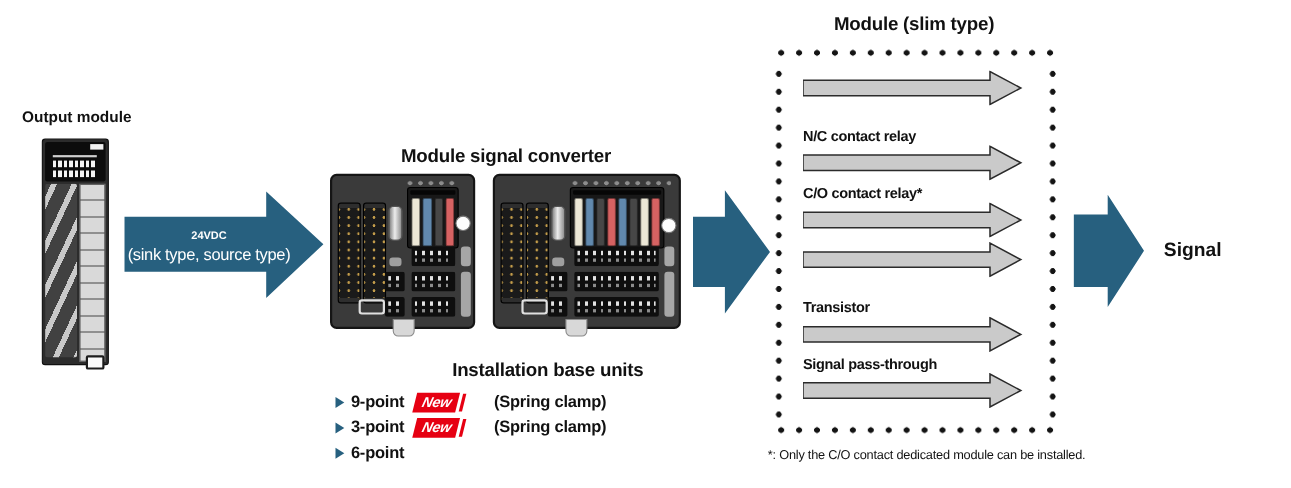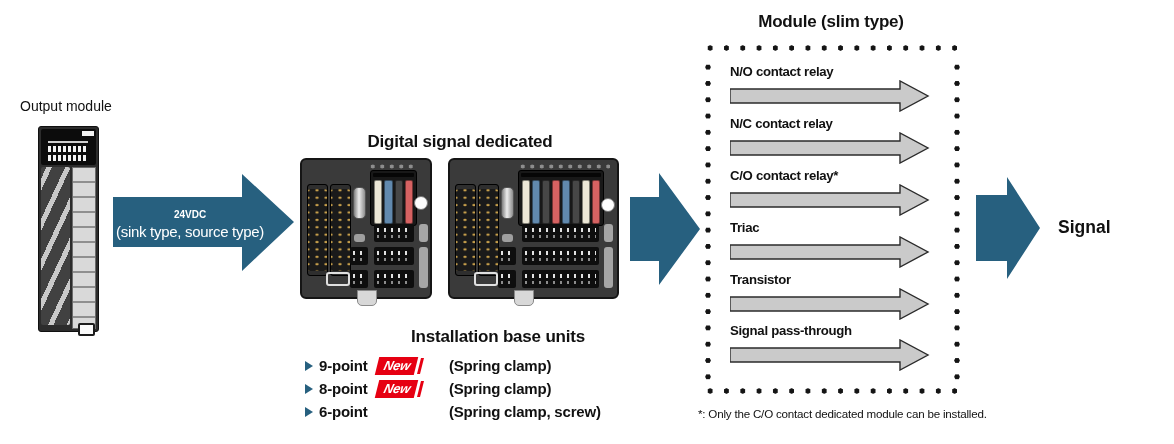--- a/index.html
+++ b/index.html
@@ -3,21 +3,21 @@
 <meta charset="utf-8">
 <style>
   html,body{margin:0;padding:0;background:#fff;}
   #canvas{
     position:relative;width:1174px;height:444px;background:#fff;overflow:hidden;
     font-family:"Liberation Sans","DejaVu Sans",sans-serif;color:#111;
   }
   .abs{position:absolute;}
 
   
-  .label-bold-sm{font-size:14px;font-weight:normal;}
+  .label-bold-sm{font-size:14px;font-weight:bold;}
   .section-title{font-size:17px;font-weight:bold;text-align:center;letter-spacing:-0.2px;}
   .device-word{font-size:17.5px;font-weight:bold;}
   .footnote{font-size:11.6px;letter-spacing:-0.2px;}
 
   
   .teal{fill:#27607F;}
   .arrow1-text{
     position:absolute;left:113px;top:196px;width:154px;height:52px;
     display:flex;flex-direction:column;justify-content:center;text-align:center;color:#fff;
   }
@@ -103,21 +103,21 @@
   </div>
 
   <svg class="abs" style="left:113px;top:172px;" width="182" height="101" viewBox="0 0 182 101">
     <polygon class="teal" points="0,25 129,25 129,2 181,50 129,99 129,75 0,75"></polygon>
   </svg>
   <div class="arrow1-text">
     <div class="l1">24VDC</div>
     <div class="l2">(sink type, source type)</div>
   </div>
 
-  <div class="abs section-title" style="left:335px;top:132px;width:250px;">Digital signal dedicated</div>
+  <div class="abs section-title" style="left:335px;top:132px;width:250px;">Module signal converter</div>
 
   <div class="device" style="left:300px;top:158px;width:128px;height:137px;">
     <div class="led-row" style="left:66px;top:4px;width:48px;"></div>
     <div class="conn-strip" style="left:5px;top:24px;"></div>
     <div class="conn-strip" style="left:28px;top:24px;"></div>
     <div class="knob" style="left:51px;top:27px;"></div>
     <div class="tab-panel" style="left:68px;top:10px;width:47px;">
       <i style="background:#ece7d6"></i>
         <i style="background:#6189ae"></i>
         <i style="background:#474747"></i>
@@ -168,63 +168,60 @@
 
   <div class="bu-rows">
     <div class="bu-row">
       <span class="bu-bullet"></span>
       <span>9-point</span>
       <span><span class="new-badge">New</span></span>
       <span>(Spring clamp)</span>
     </div>
     <div class="bu-row">
       <span class="bu-bullet"></span>
-      <span>8-point</span>
+      <span>3-point</span>
       <span><span class="new-badge">New</span></span>
       <span>(Spring clamp)</span>
     </div>
     <div class="bu-row">
       <span class="bu-bullet"></span>
       <span>6-point</span>
       <span></span>
-      <span>(Spring clamp, screw)</span>
     </div>
   </div>
 
   <svg class="abs" style="left:630px;top:172px;" width="71" height="114" viewBox="0 0 71 114">
     <polygon class="teal" points="0,25 29,25 29,1 70,57 29,113 29,89 0,89"></polygon>
   </svg>
 
   <div class="abs section-title" style="left:700px;top:12px;width:262px;">Module (slim type)</div>
 
   <div class="dots-h" style="left:702px;top:45px;width:259px;"></div>
   <div class="dots-h" style="left:702px;top:388px;width:259px;"></div>
   <div class="dots-v" style="left:705px;top:59px;height:324px;"></div>
   <div class="dots-v" style="left:954px;top:59px;height:324px;"></div>
 
   <div class="mod-item" style="top:64px;">
-    <div class="mod-item-label">N/O contact relay</div>
     <svg class="gray-arrow" width="200" height="32" viewBox="0 0 200 32">
       <polygon points="0,9 170,9 170,1 198,16 170,31 170,23 0,23"></polygon>
       </svg>
   </div>
   <div class="mod-item" style="top:116px;">
     <div class="mod-item-label">N/C contact relay</div>
     <svg class="gray-arrow" width="200" height="32" viewBox="0 0 200 32">
       <polygon points="0,9 170,9 170,1 198,16 170,31 170,23 0,23"></polygon>
       </svg>
   </div>
   <div class="mod-item" style="top:168px;">
     <div class="mod-item-label">C/O contact relay*</div>
     <svg class="gray-arrow" width="200" height="32" viewBox="0 0 200 32">
       <polygon points="0,9 170,9 170,1 198,16 170,31 170,23 0,23"></polygon>
       </svg>
   </div>
   <div class="mod-item" style="top:220px;">
-    <div class="mod-item-label">Triac</div>
     <svg class="gray-arrow" width="200" height="32" viewBox="0 0 200 32">
       <polygon points="0,9 170,9 170,1 198,16 170,31 170,23 0,23"></polygon>
       </svg>
   </div>
   <div class="mod-item" style="top:272px;">
     <div class="mod-item-label">Transistor</div>
     <svg class="gray-arrow" width="200" height="32" viewBox="0 0 200 32">
       <polygon points="0,9 170,9 170,1 198,16 170,31 170,23 0,23"></polygon>
       </svg>
   </div>

